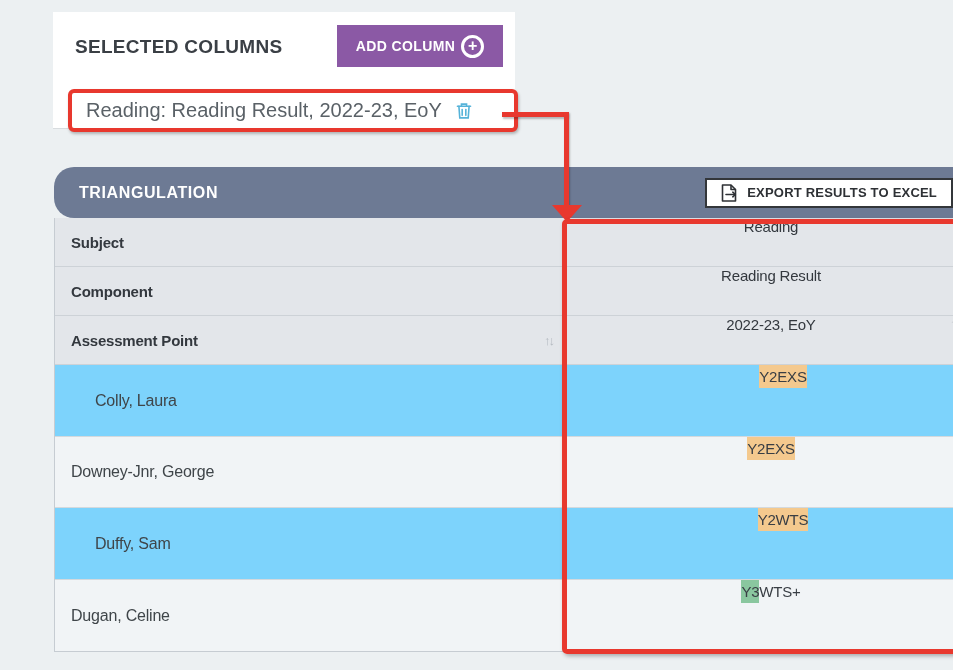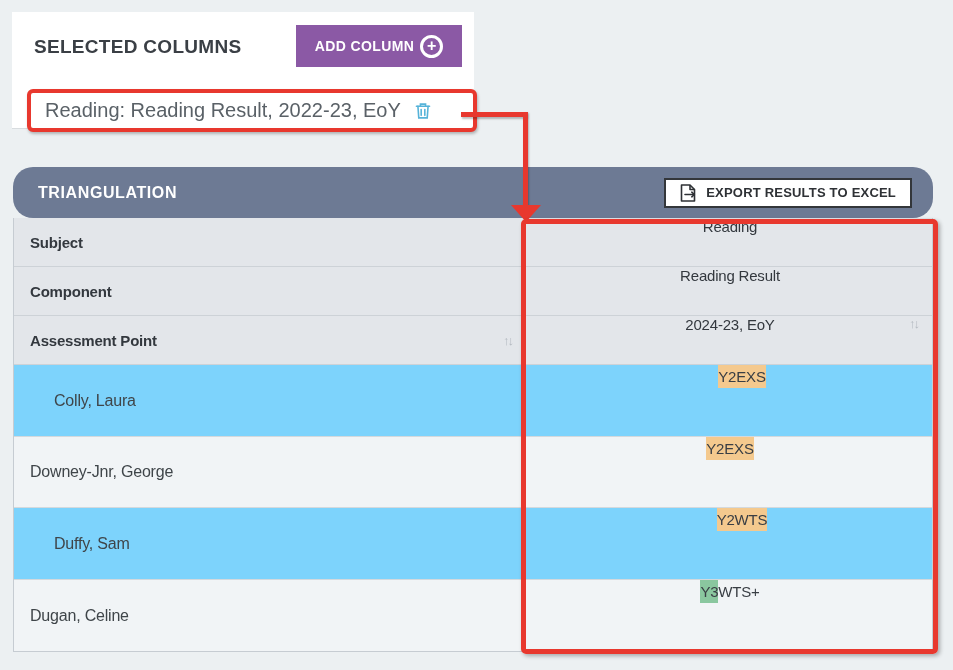--- a/index.html
+++ b/index.html
@@ -4,21 +4,21 @@
 <style>
   * { margin:0; padding:0; box-sizing:border-box; }
   html,body { width:953px; height:670px; }
   body {
     font-family: "Liberation Sans", "DejaVu Sans", sans-serif;
     background:#ecf0f2;
     position:relative;
     overflow:hidden;
     color:#3a3f45;
   }
-  .page { position:absolute; inset:0; }
+  .page { position:absolute; inset:0;margin-left:41px; }
 
   
   .panel {
     position:absolute; left:12px; top:12px; width:462px; height:117px;
     background:#ffffff; border-bottom:1px solid #d8dcdf;
   }
   .panel-title {
     position:absolute; left:22px; top:24px;
     font-size:19px; font-weight:700; color:#3a3f45; letter-spacing:.3px;
   }
@@ -159,21 +159,21 @@
         <div class="mvalue">
             <span>Reading Result</span>
           </div>
       </div>
       <div class="mrow">
         <div class="mlabel">
           <span>Assessment Point</span>
           <span class="sort">↑↓</span>
         </div>
         <div class="mvalue">
-          <span>2024-23, EoY</span>
+          <span>2022-23, EoY</span>
           <span class="sort">↑↓</span>
         </div>
       </div>
 
       <div class="srow h72 odd">
         <div class="sname">Colly, Laura</div>
         <div class="sresult">
           <div class="rline" style="background: rgb(244, 201, 142);">Y2</div>
           <div class="rline" style="background: rgb(244, 201, 142);">EXS</div>
         </div>

